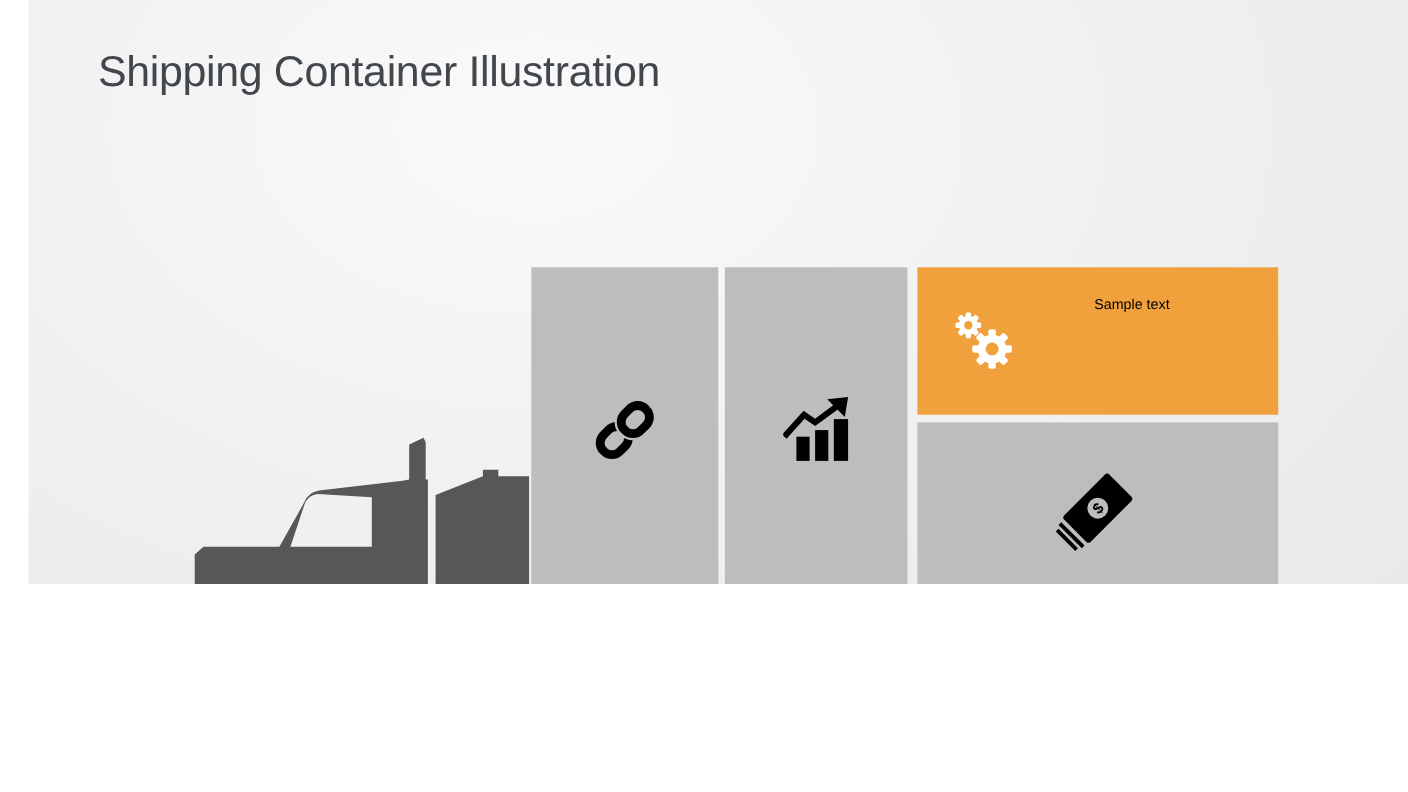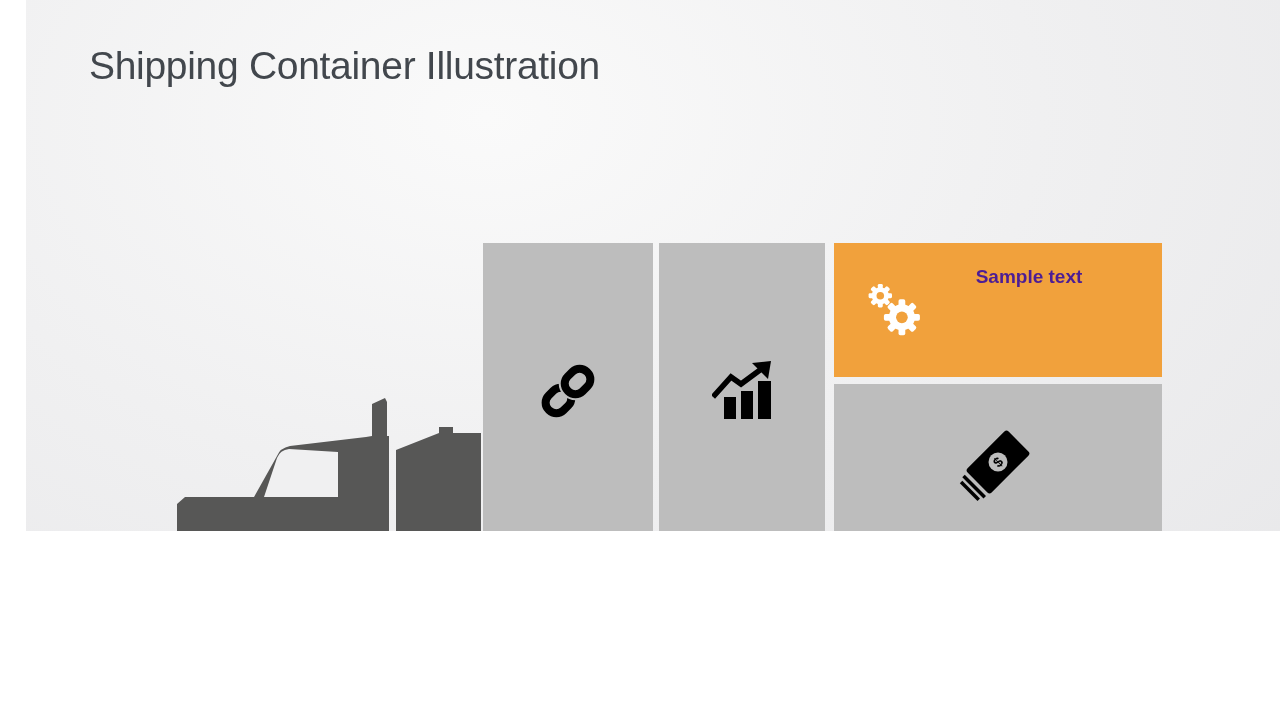--- a/index.html
+++ b/index.html
@@ -30,21 +30,21 @@
     position:absolute;background:#f1a13c;
     display:flex;align-items:center;
   }
   .callout-icon{position:absolute;left:22px;top:32px;width:72px;height:72px;}
   .callout-texts{
     position:absolute;left:890px;top:265px;width:226px;
     left:82px;top:22px; 
     text-align:center;color:#ffffff;
   }
   .callout-title{
-    font-size:19px;line-height:24px;font-weight:700;margin:0 0 10px 0;color:#4c1d95;
+    font-size:13px;line-height:24px;font-weight:400;margin:0 0 10px 0;color:#000000;
   }
   .callout-body{
     font-size:12.5px;line-height:15px;margin:0 auto;width:160px;color:#ffffff;
   }
   .icon-svg{display:block;}
 </style>
 </head>
 <body>
 
 <div class="slide">

